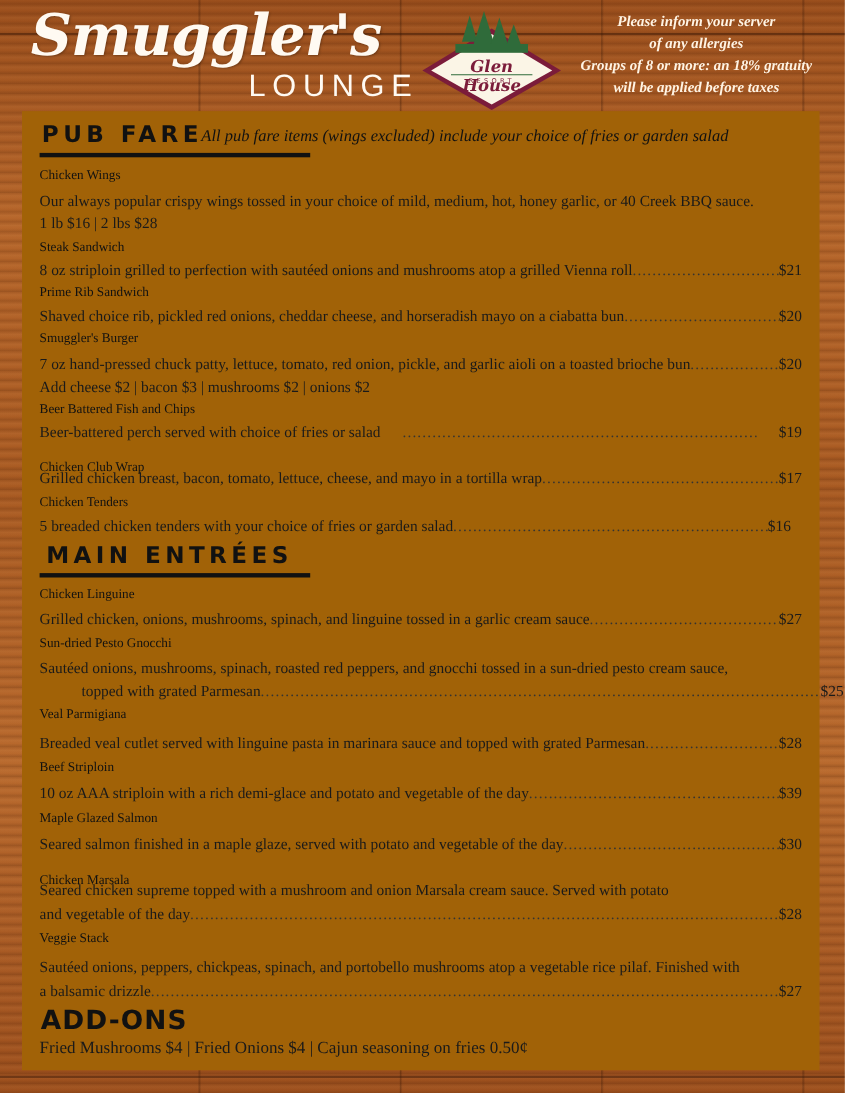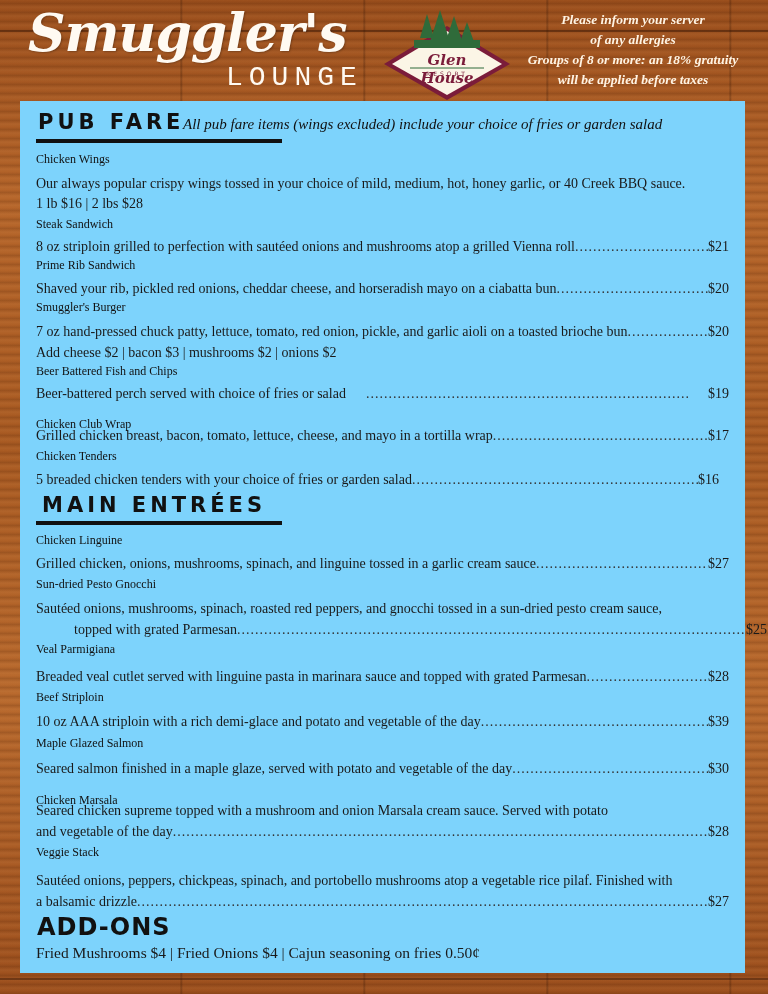--- a/index.html
+++ b/index.html
@@ -16,21 +16,21 @@
 
   
   .brand-script {
     position: absolute; left: 28px; top: 2px;
     font-family: "DejaVu Serif", serif; font-style: italic; font-weight: bold;
     font-size: 52px; color: #fffaf2; letter-spacing: -1px;
     text-shadow: 1px 1px 2px rgba(0,0,0,0.25);
   }
   .brand-sub {
     position: absolute; left: 226px; top: 62px;
-    font-family: Liberation Mono, monospace; font-weight: 300;
+    font-family: Liberation Sans, sans-serif; font-weight: 300;
     font-size: 28px; color: #fffaf2; letter-spacing: 6px;
   }
   .logo { position: absolute; left: 382px; top: 8px; width: 130px; height: 92px; }
   .logo-name {
     position: absolute; left: 18px; top: 43px; width: 94px; text-align: center;
     font-family: "DejaVu Serif", serif; font-style: italic; font-weight: bold;
     font-size: 15px; color: #7b1c3a;
   }
   .logo-resort {
     position: absolute; left: 18px; top: 62px; width: 94px; text-align: center;
@@ -38,21 +38,21 @@
   }
   .notice {
     position: absolute; left: 515px; top: 10px; width: 236px; text-align: center;
     font-family: "Liberation Serif", serif; font-style: italic; font-weight: bold;
     font-size: 13.5px; line-height: 20px; color: #fff4e4;
   }
 
   
   .panel {
     position: absolute; left: 20px; top: 101px; width: 725px; height: 872px;
-    background: #7dd3fc;
+    background: #a16207;
   }
   .section-head {
     position: absolute;
     font-family: "DejaVu Sans", sans-serif; font-weight: bold;
     font-size: 21px; letter-spacing: 4px; color: #111;
   }
   .section-rule { position: absolute; height: 4px; background: #111; }
   .section-note {
     position: absolute; font-style: italic; font-size: 15px; color: #111;
   }
@@ -113,21 +113,21 @@
 
   <div class="item-name" style="top:116px;">Steak Sandwich</div>
   <div class="desc" style="top:138px;">
     <span class="txt">8 oz striploin grilled to perfection with sautéed onions and mushrooms atop a grilled Vienna roll</span>
       <span class="dots"></span>
       <span class="price">$21</span>
   </div>
 
   <div class="item-name" style="top:157px;">Prime Rib Sandwich</div>
   <div class="desc" style="top:180px;">
-    <span class="txt">Shaved your rib, pickled red onions, cheddar cheese, and horseradish mayo on a ciabatta bun</span>
+    <span class="txt">Shaved choice rib, pickled red onions, cheddar cheese, and horseradish mayo on a ciabatta bun</span>
       <span class="dots"></span>
       <span class="price">$20</span>
   </div>
 
   <div class="item-name" style="top:199px;">Smuggler's Burger</div>
   <div class="desc" style="top:223px;">
     <span class="txt">7 oz hand-pressed chuck patty, lettuce, tomato, red onion, pickle, and garlic aioli on a toasted brioche bun</span>
       <span class="dots"></span>
       <span class="price">$20</span>
   </div>

